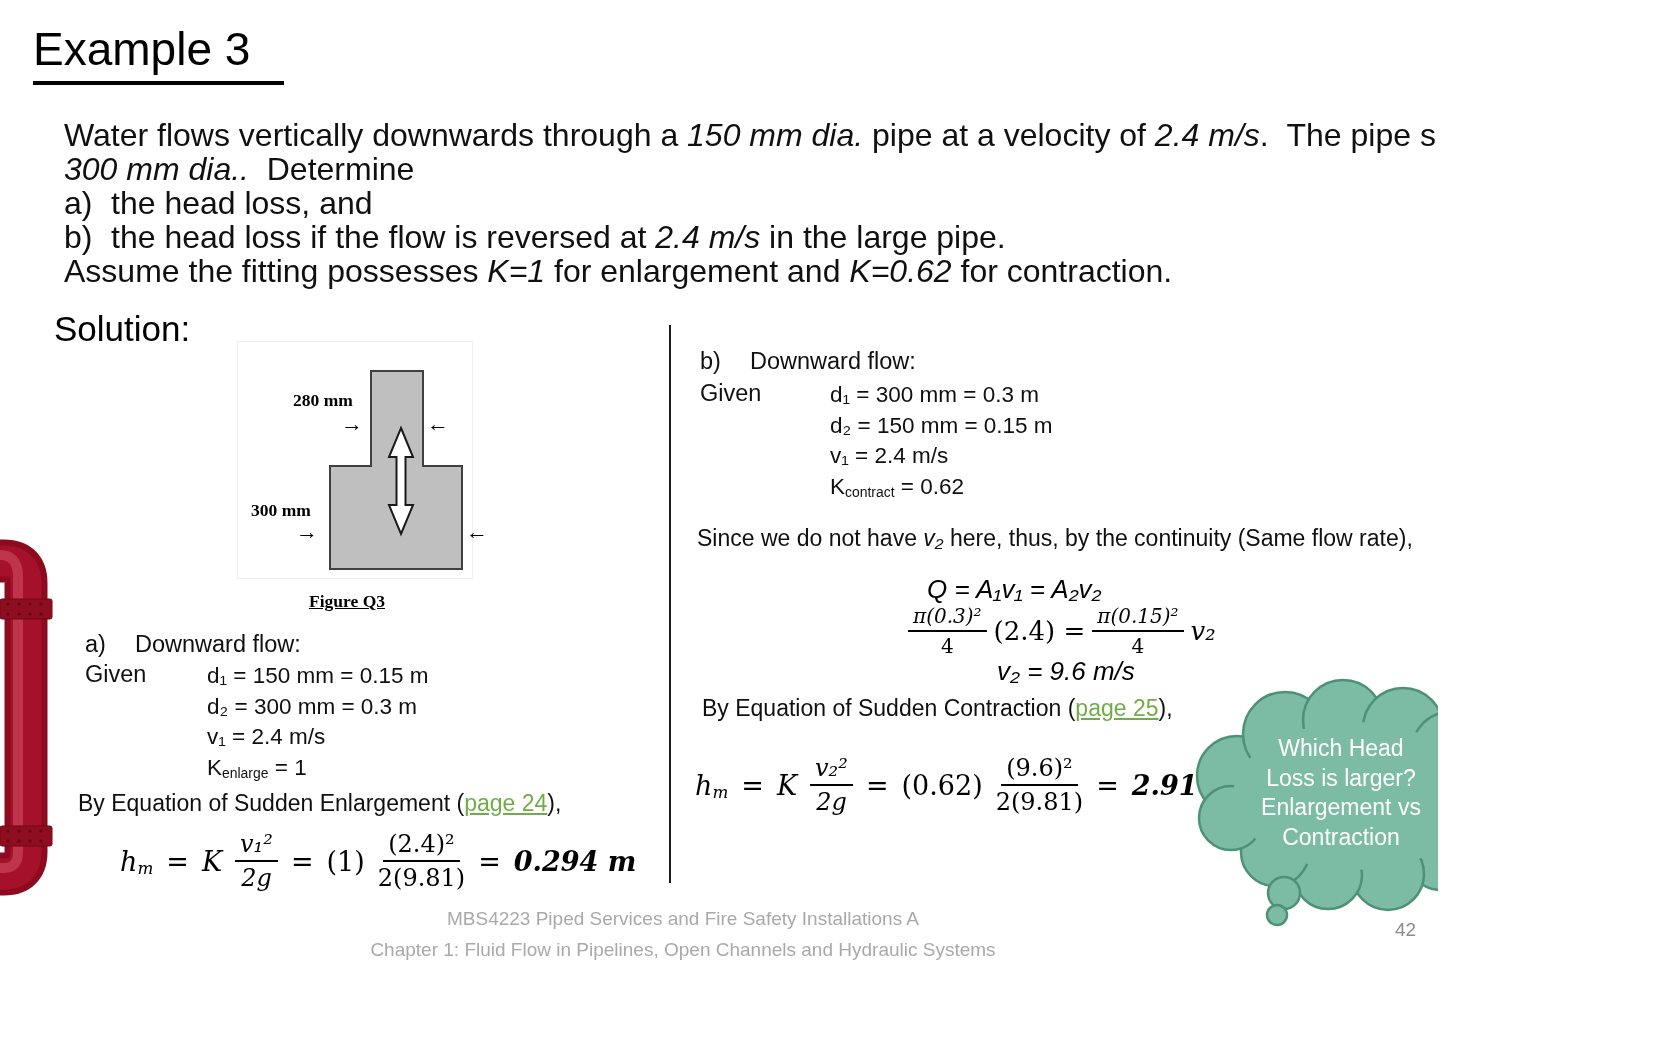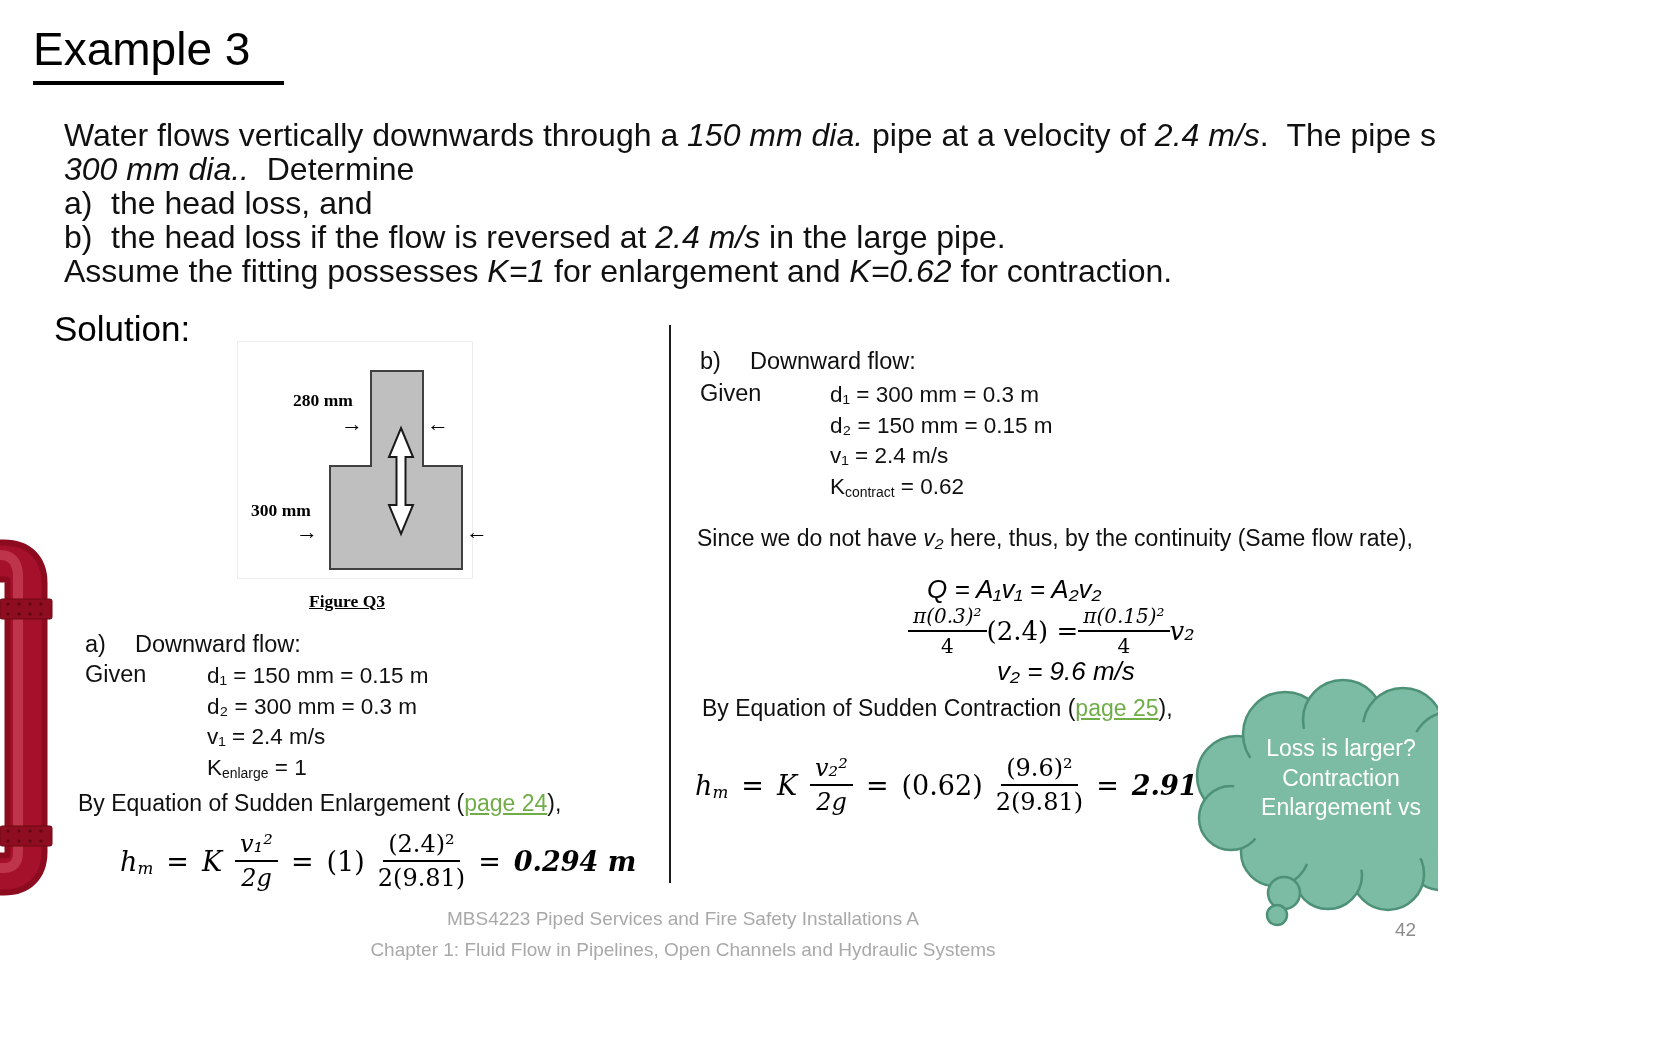--- a/index.html
+++ b/index.html
@@ -183,21 +183,21 @@
   <div class="given-list" style="left:830px; top:380px;">
     <div>d₁ = 300 mm = 0.3 m</div>
     <div>d₂ = 150 mm = 0.15 m</div>
     <div>v₁ = 2.4 m/s</div>
     <div><span>K</span><sub>contract</sub><span> = 0.62</span></div>
   </div>
   <div class="method-line" style="left:697px; top:525px;">
     <span>Since we do not have </span><span class="it">v₂</span><span> here, thus, by the continuity (Same flow rate),</span>
   </div>
   <div class="mathline" style="left:927px; top:574px;">Q = A₁v₁ = A₂v₂</div>
-  <div class="eq" style="left:908px; top:604px; gap:0; font-size:26px;">
+  <div class="eq" style="left:908px; top:604px; gap:7px; font-size:26px;">
     <span class="frac frac-sm">
         <span class="fnum var">π(0.3)²</span>
         <span class="fden">4</span>
       </span>
     <span>(2.4) =</span>
     <span class="frac frac-sm">
         <span class="fnum var">π(0.15)²</span>
         <span class="fden">4</span>
       </span>
     <span class="var">v₂</span>
@@ -239,23 +239,24 @@
       <circle cx="90" cy="174" r="34"></circle>
       <circle cx="46" cy="140" r="32"></circle>
     </g>
     <ellipse cx="170" cy="118" rx="122" ry="74" fill="#7CBCA4"></ellipse>
     <g fill="#7CBCA4" stroke="#4D9177" stroke-width="2.5">
       <circle cx="99" cy="215" r="16"></circle>
       <circle cx="92" cy="237" r="10"></circle>
     </g>
   </svg>
   <div class="cloud-text">
+    <div>Which Head</div>
     <div>Loss is larger?</div>
+    <div>Enlargement vs</div>
     <div>Contraction</div>
-    <div>Enlargement vs</div>
   </div>
 
   <div class="footer">
     <div>MBS4223 Piped Services and Fire Safety Installations A</div>
     <div>Chapter 1: Fluid Flow in Pipelines, Open Channels and Hydraulic Systems</div>
   </div>
   <div class="page-number">42</div>
 
 </div>
 

